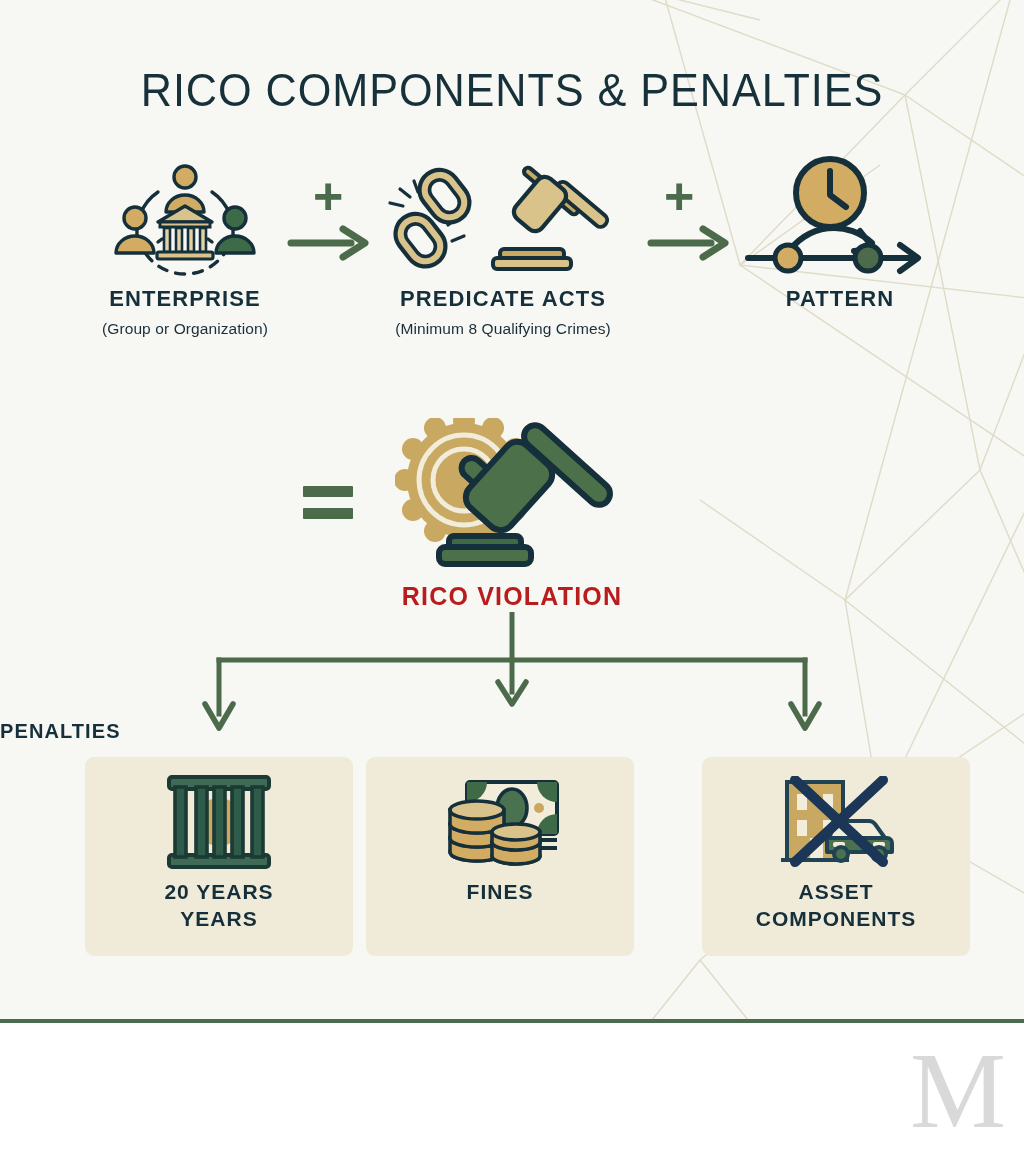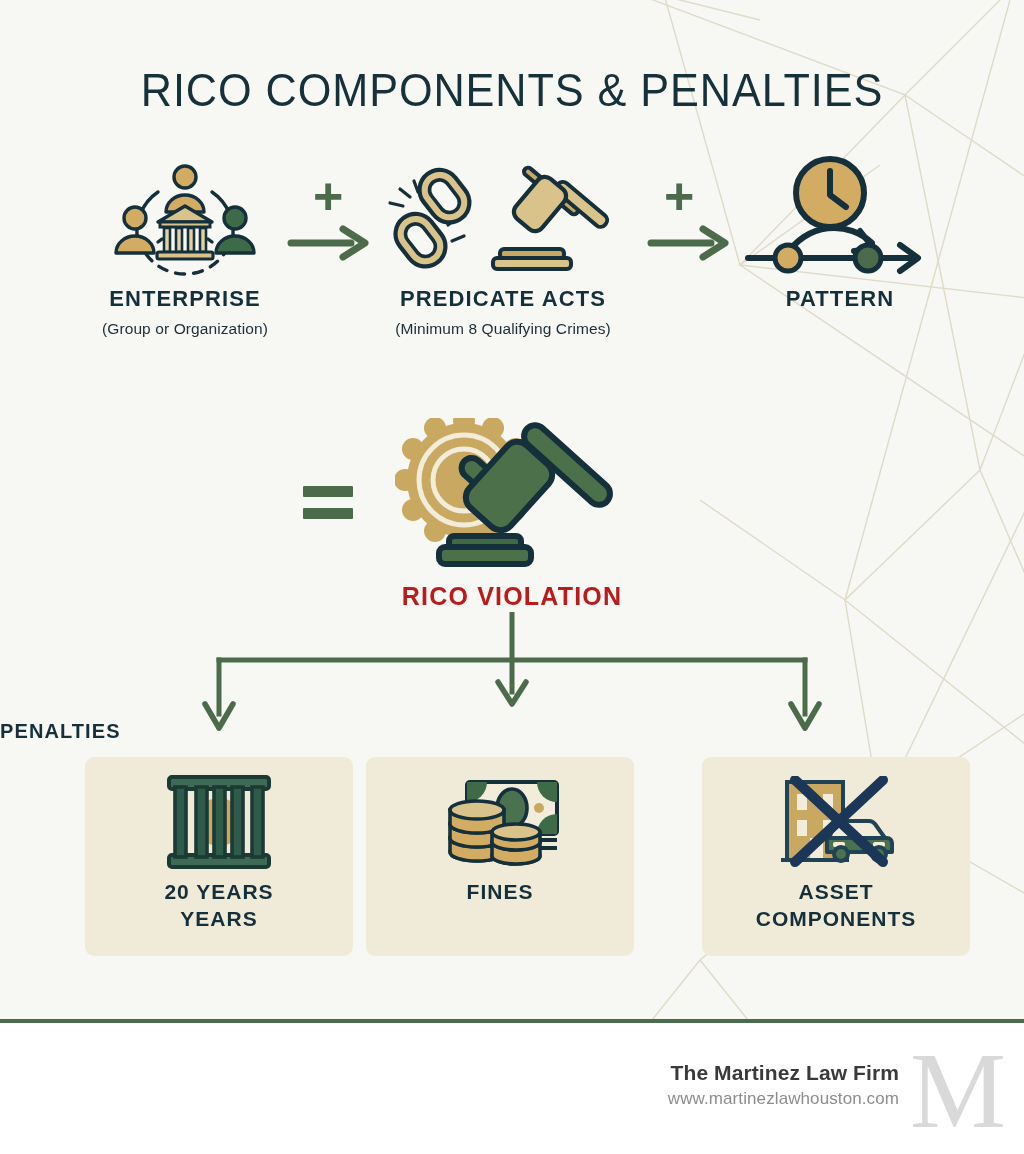--- a/index.html
+++ b/index.html
@@ -509,20 +509,16 @@
           <div>ASSET</div>
           <div>COMPONENTS</div>
         </div>
       </div>
     </div>
   </div>
 
   <div class="divider"></div>
 
   <div class="footer">
-    <div class="footer-text">
-      <div class="firm-name">The Martinez Law Firm</div>
-      <div class="firm-url">www.martinezlawhouston.com</div>
-    </div>
     <div class="firm-mark">M</div>
   </div>
 
 </div>
 
 </body></html>

